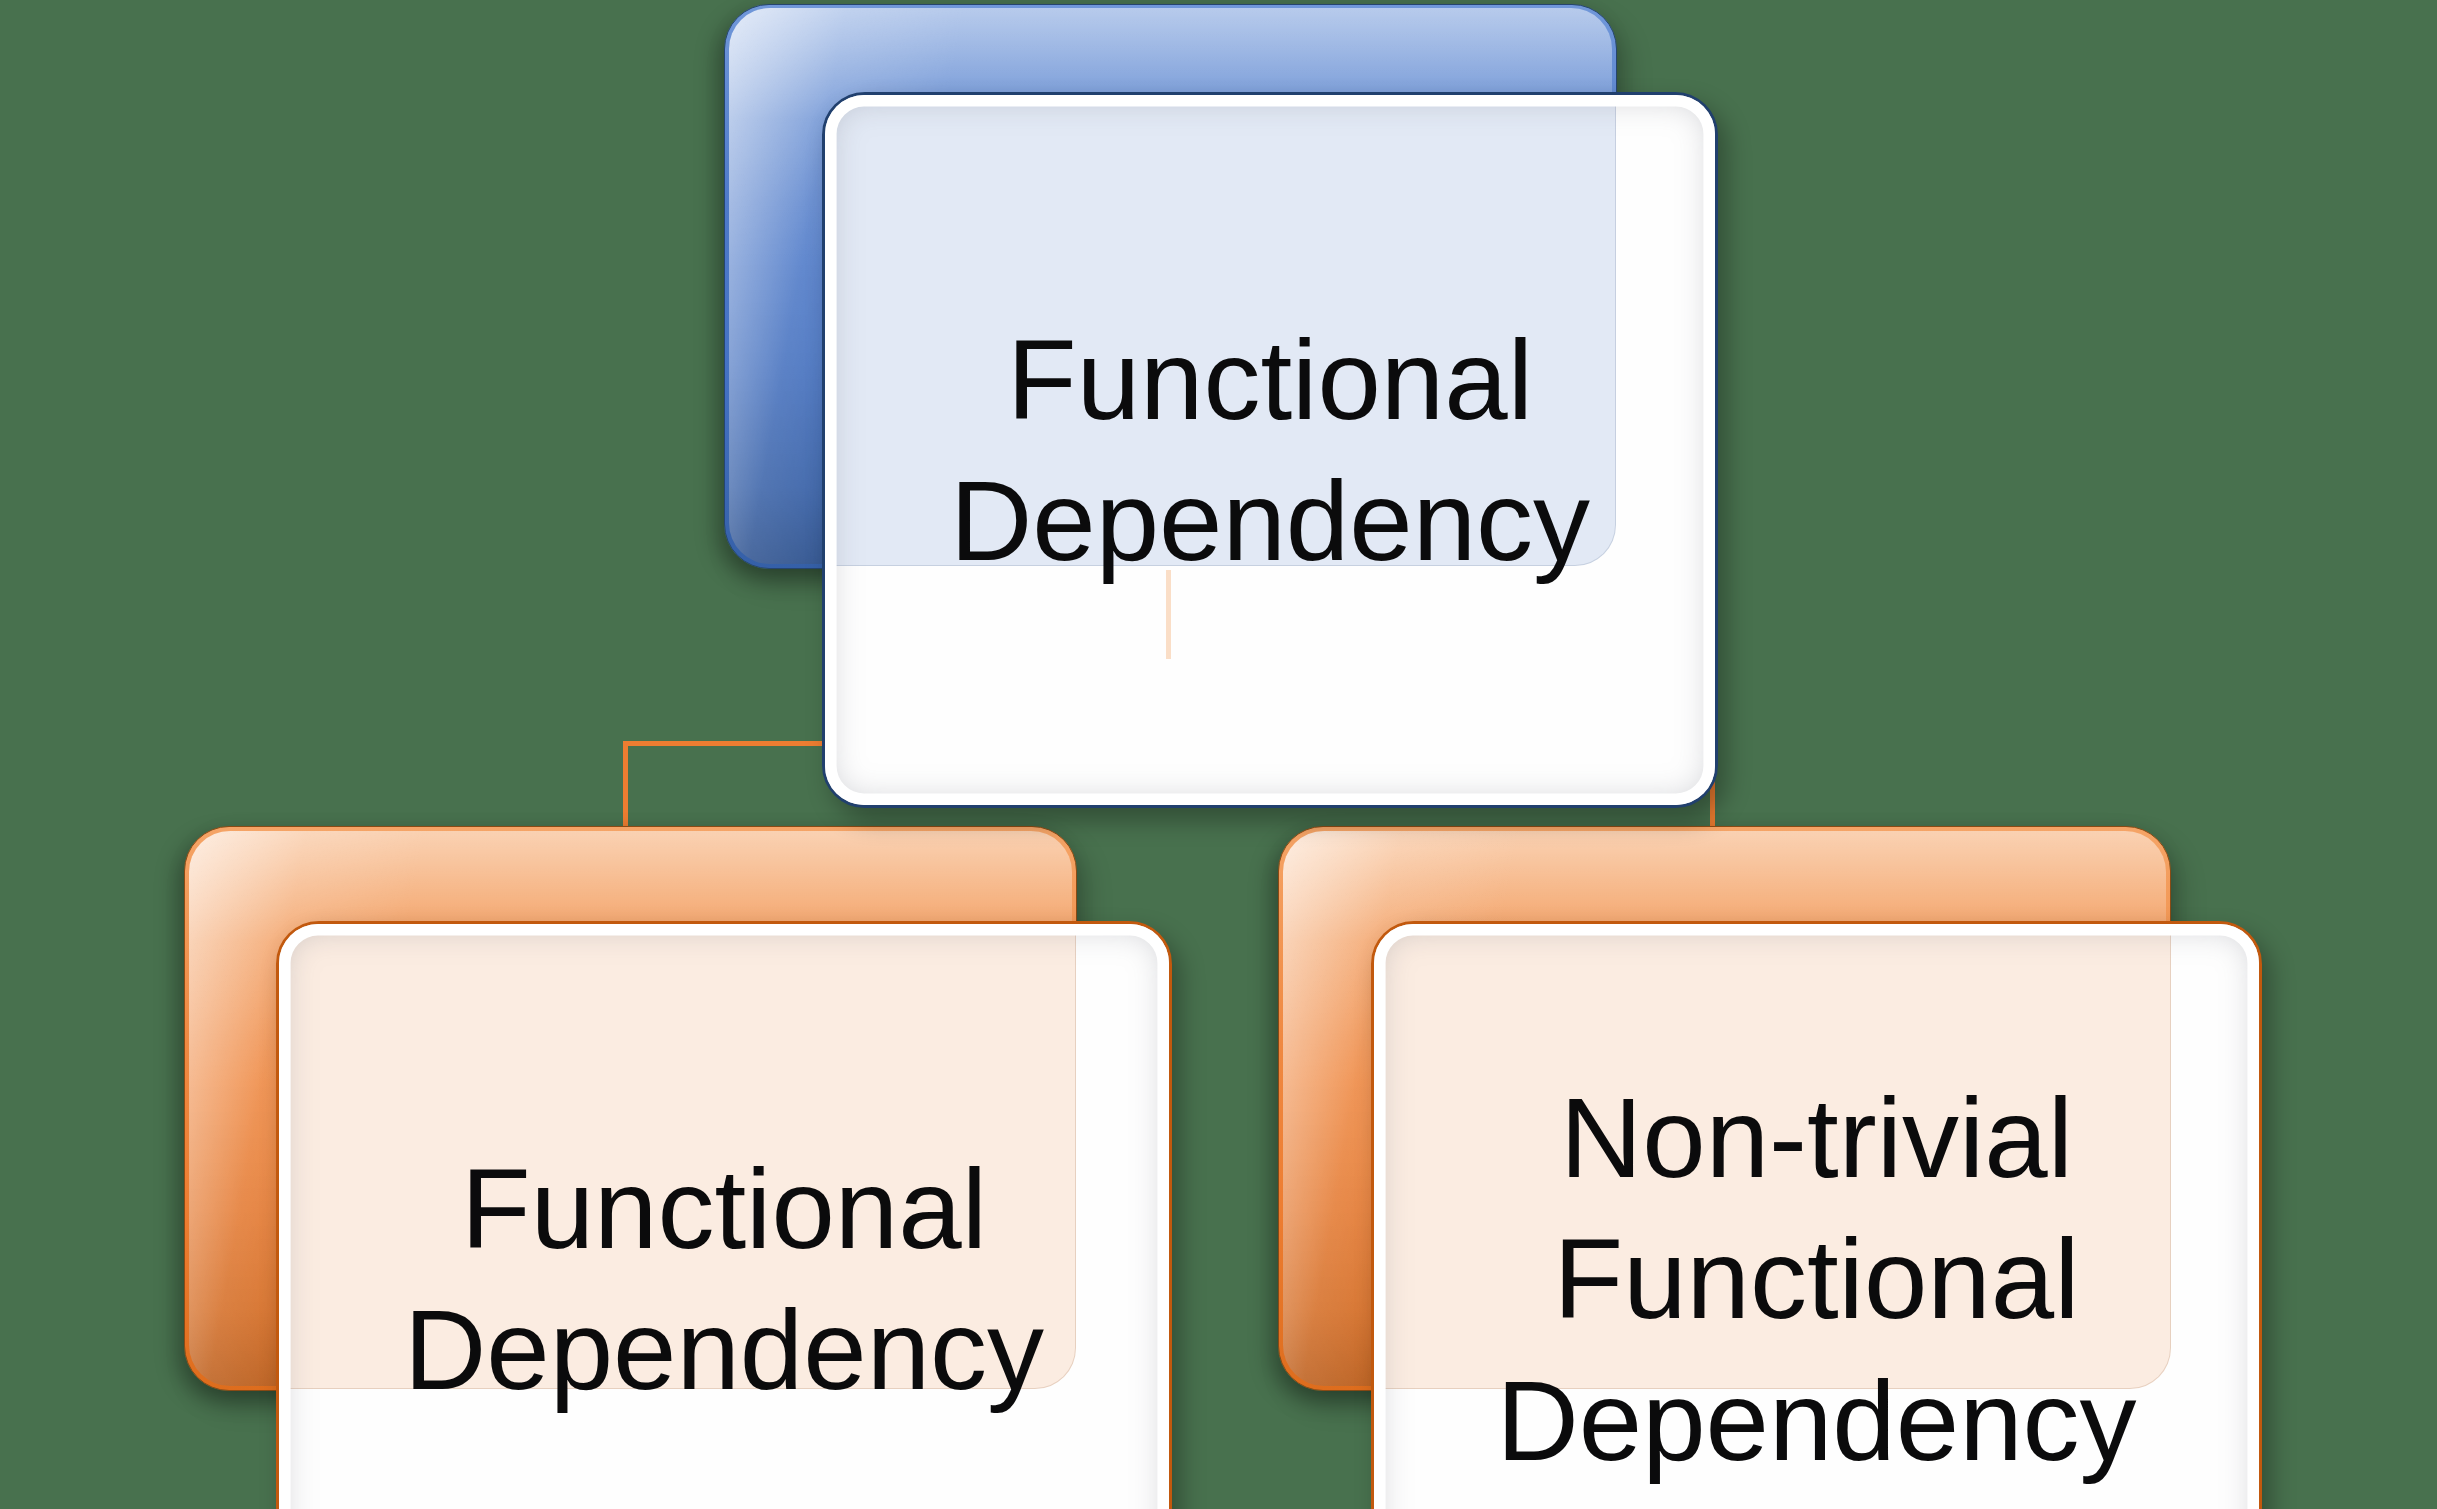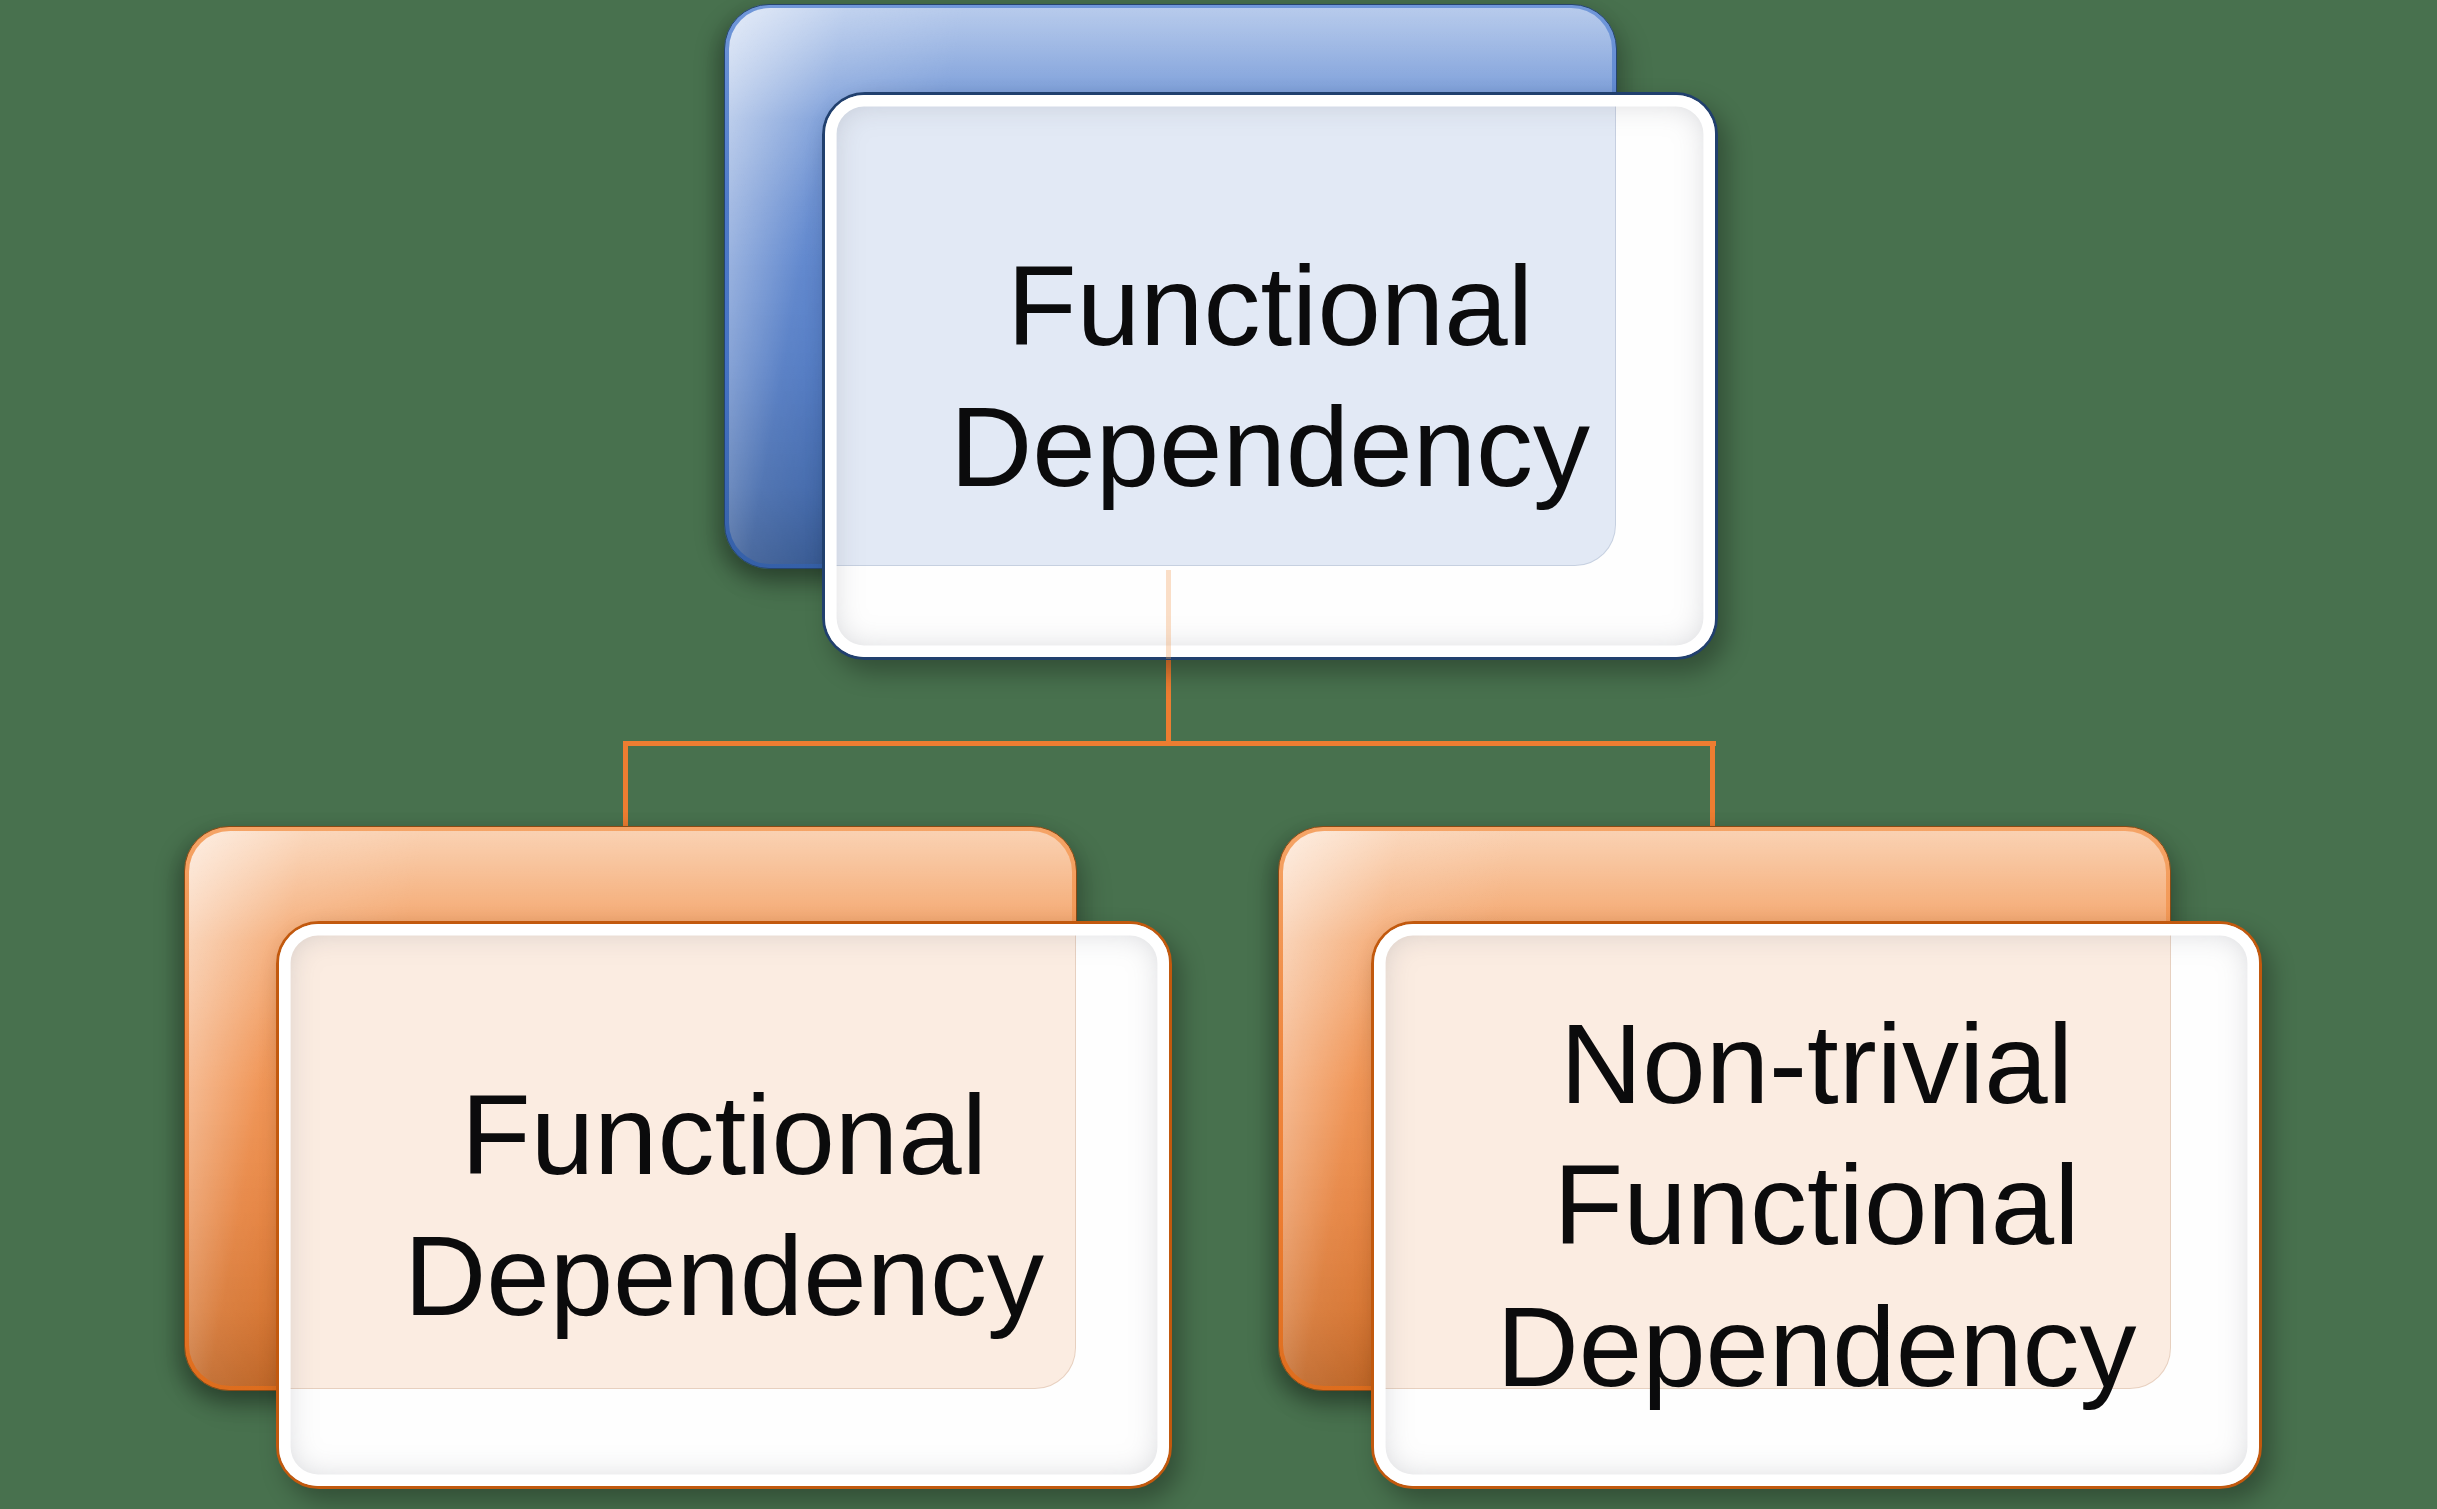--- a/index.html
+++ b/index.html
@@ -55,21 +55,21 @@
     border: 1.8px solid #26456F;
   }
   .back.orange {
     background: linear-gradient(180deg, #F5A466 0%, #EF8942 38%, #ED7D31 68%, #DE6D1D 100%);
     border: 1.8px solid #8A4A14;
   }
 
   
   .front {
     position: absolute;
-    width: 896px; height: 568px;
+    width: 896px; height: 716px;
     box-sizing: border-box;
     border-radius: 43px;
     background: #FEFEFE;
     z-index: 3;
     display: flex;
     align-items: center;
     justify-content: center;
     text-align: center;
     box-shadow: 9px 12.5px 25px rgba(0,0,0,0.30);
   }

